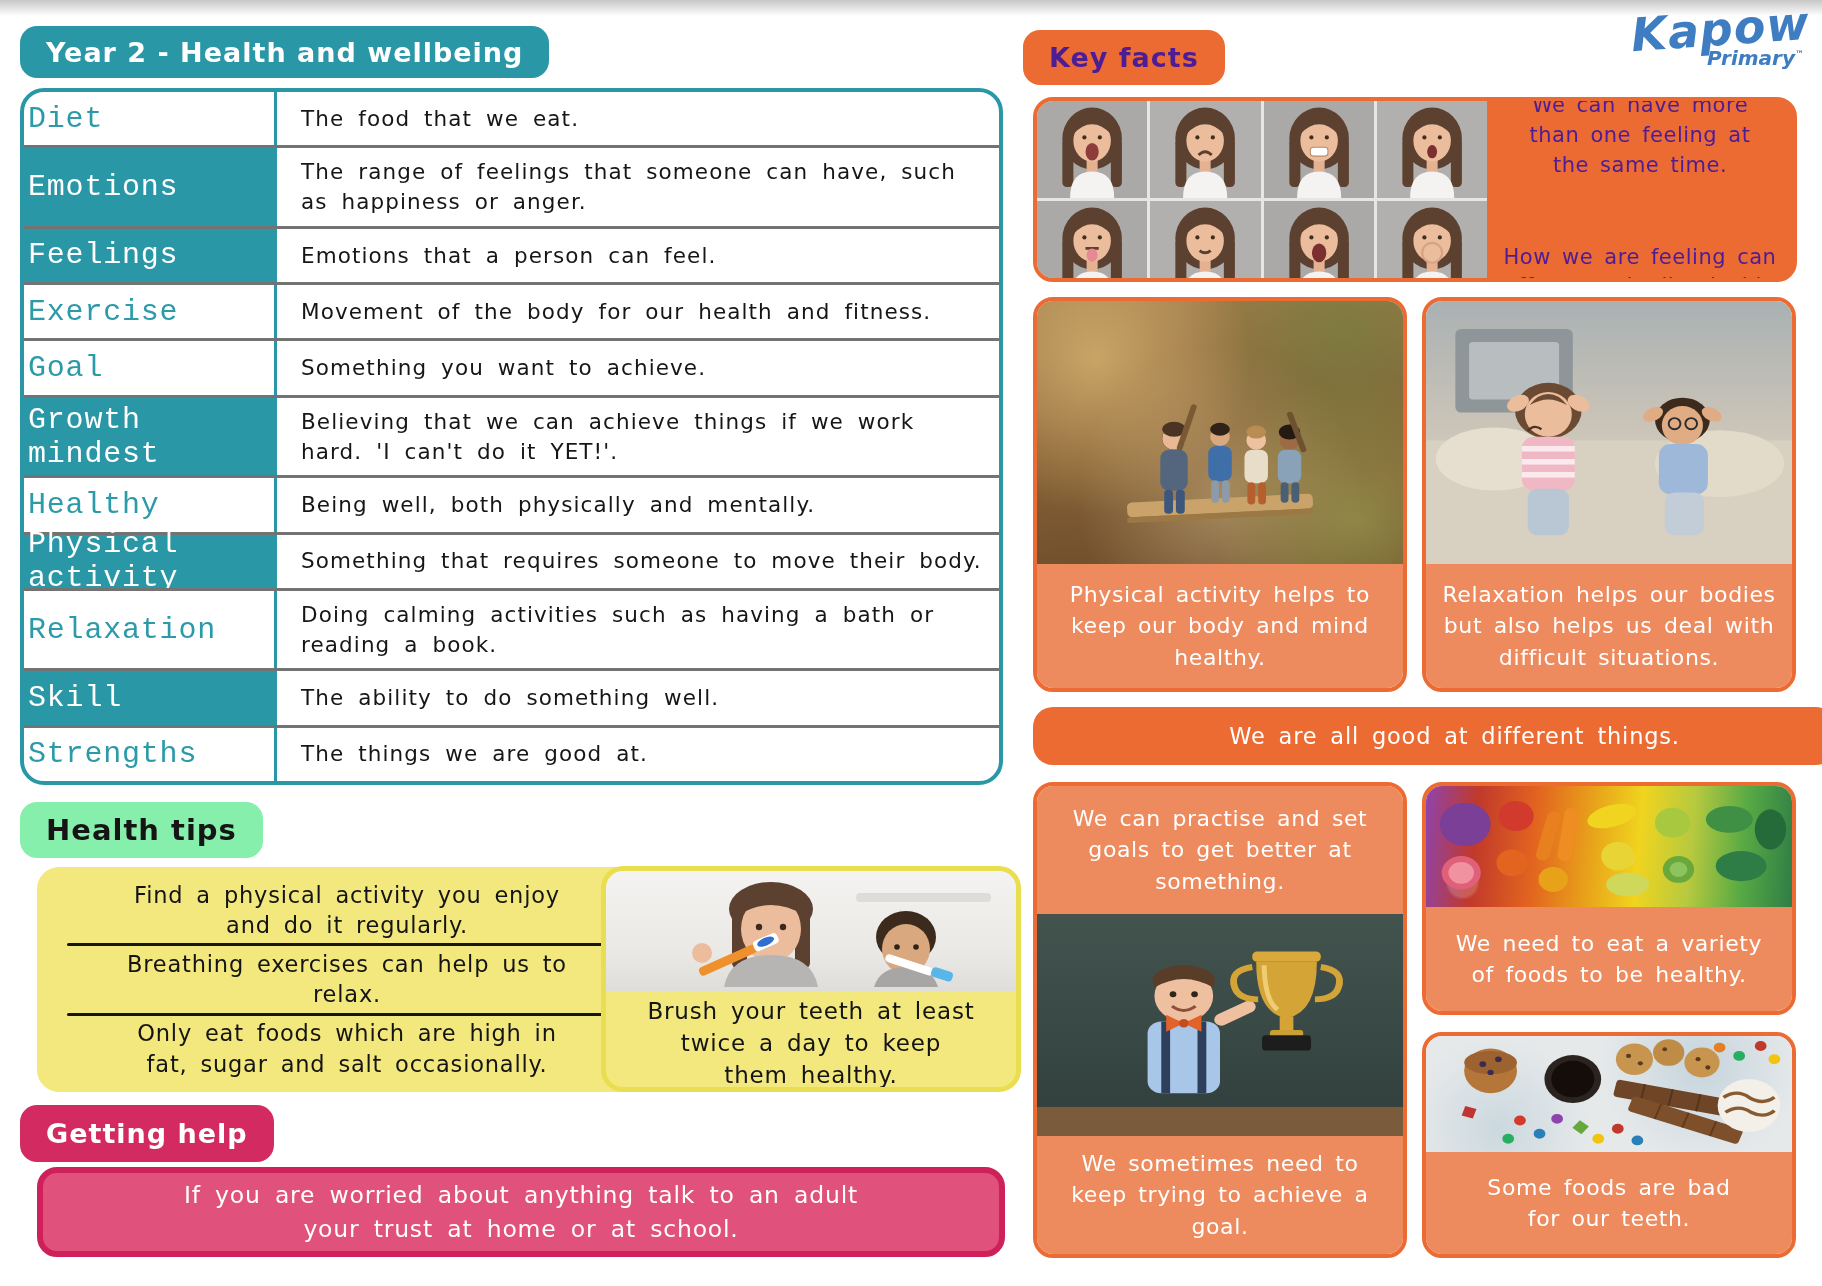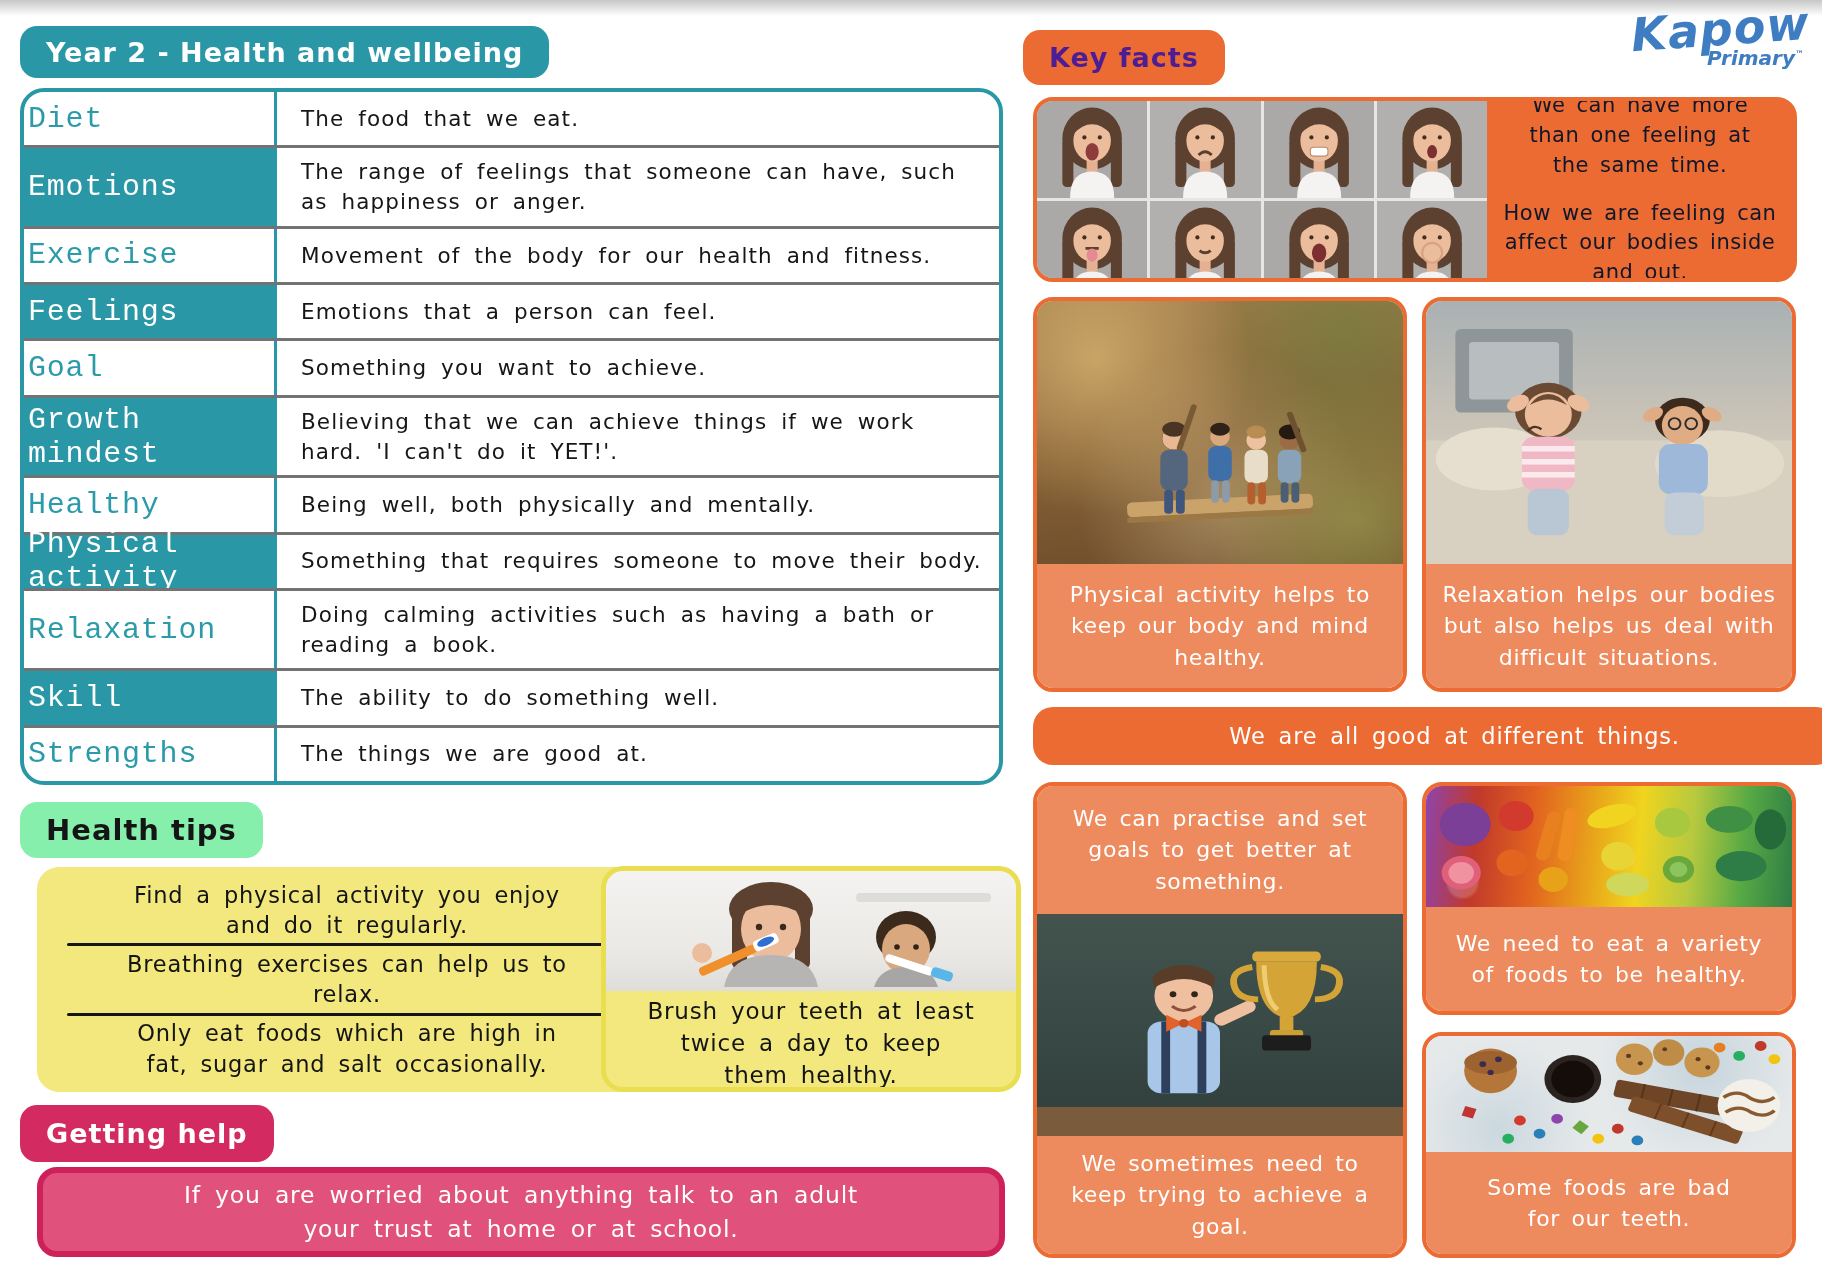--- a/index.html
+++ b/index.html
@@ -50,21 +50,21 @@
         text-align:center;font-size:22px;letter-spacing:.6px;word-spacing:4px;line-height:1.42;padding:8px 6px;}
   .photo{position:relative;flex:1;min-height:0;}
   .faces-card{left:1033px;top:97px;width:764px;height:185px;flex-direction:row;background:#ec6b33;}
   .faces-grid{flex:0 0 450px;display:grid;grid-template-rows:1fr 1fr;grid-template-columns:repeat(4,1fr);
         gap:3px;background:#e8e6e4;}
   .face-cell{background:#aba9a7;}
   .face-cell.alt{background:#b2b0ae;}
   .face-cell svg{display:block;width:100%;height:100%;}
   .faces-panel{flex:1;background:#ec6b33;display:flex;flex-direction:column;align-items:center;justify-content:center;
         gap:9px;padding:6px 12px;}
-  .fact-text{color:#0f172a;font-size:21px;letter-spacing:.5px;word-spacing:4px;line-height:1.42;text-align:center;}
+  .fact-text{color:#4c1d95;font-size:21px;letter-spacing:.5px;word-spacing:4px;line-height:1.42;text-align:center;margin-top:44px;}
   .fact-1{max-width:268px;}
   .fact-2{max-width:292px;}
   .panel-divider{width:84%;height:2px;background:#ffffff;}
   .phys-card{left:1033px;top:297px;width:374px;height:395px;}
   .relax-card{left:1422px;top:297px;width:374px;height:395px;}
   .phys-card .caption,.relax-card .caption{flex:0 0 108px;}
   .banner{position:absolute;left:1033px;top:707px;width:763px;height:58px;background:#ec6b33;border-radius:20px;
         display:flex;align-items:center;justify-content:center;color:#fff;font-size:22.5px;letter-spacing:.8px;
         word-spacing:5px;padding-left:40px;}
   .practise-card{left:1033px;top:782px;width:374px;height:476px;}
@@ -115,27 +115,27 @@
 
   <div class="glossary">
       <div class="g-row">
         <div class="g-term">Diet</div>
         <div class="g-def">The food that we eat.</div>
       </div>
       <div class="g-row shaded tall">
         <div class="g-term">Emotions</div>
         <div class="g-def">The range of feelings that someone can have, such as happiness or anger.</div>
       </div>
+      <div class="g-row shaded">
+        <div class="g-term">Feelings</div>
+        <div class="g-def">Emotions that a person can feel.</div>
+      </div>
       <div class="g-row">
         <div class="g-term">Exercise</div>
         <div class="g-def">Movement of the body for our health and fitness.</div>
-      </div>
-      <div class="g-row shaded">
-        <div class="g-term">Feelings</div>
-        <div class="g-def">Emotions that a person can feel.</div>
       </div>
       <div class="g-row">
         <div class="g-term">Goal</div>
         <div class="g-def">Something you want to achieve.</div>
       </div>
       <div class="g-row shaded tall">
         <div class="g-term">Growth mindest</div>
         <div class="g-def">Believing that we can achieve things if we work hard. 'I can't do it YET!'.</div>
       </div>
       <div class="g-row">

